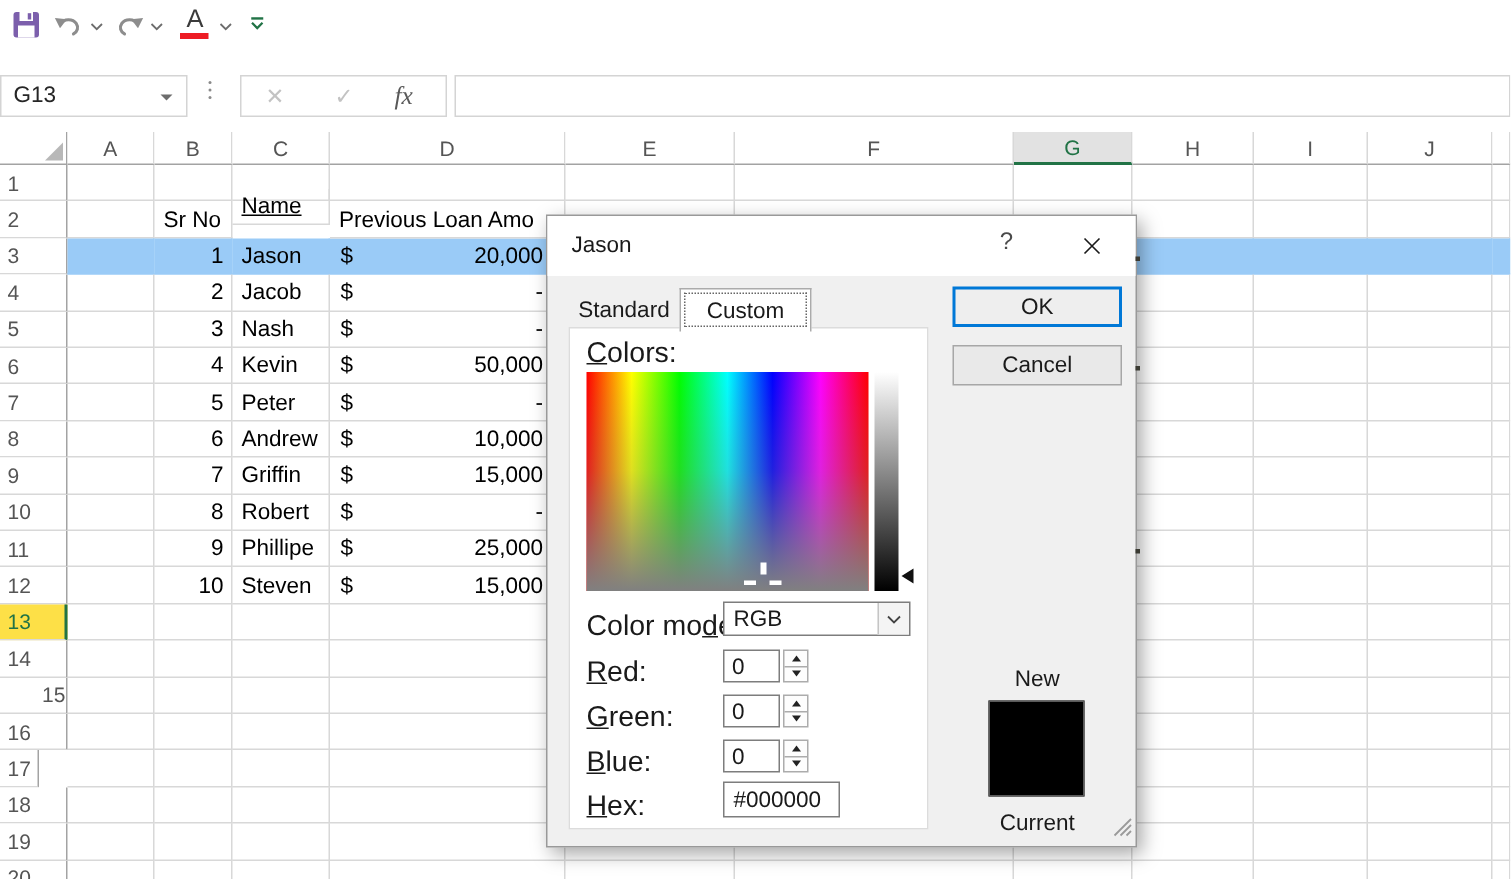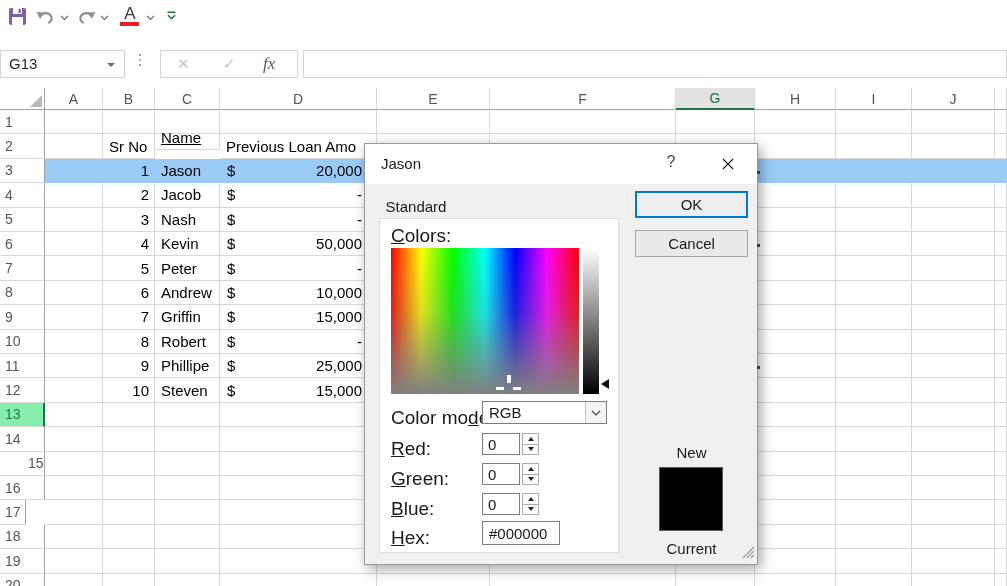--- a/index.html
+++ b/index.html
@@ -19,21 +19,21 @@
   .fx{font-family:"Liberation Serif",serif;font-style:italic;font-size:17px;color:#595959;}
   .dis{color:#c3c3c3;font-size:15px;}
   
   #grid{position:absolute;left:0;top:0;width:1007px;height:586px;}
   #grid>div{position:absolute;box-sizing:border-box;}
   .chdr{display:flex;align-items:center;justify-content:center;font-size:14px;color:#555;
         background:#fff;border-right:1px solid #d8d8d8;border-bottom:1px solid #a3a3a3;}
   .chdr.sel-col{background:#e2e2e2;color:#217346;border-bottom:2px solid #217346;}
   .rhdr{display:flex;align-items:center;font-size:14px;color:#555;background:#fff;padding-left:5px;
         border-right:1px solid #a3a3a3;border-bottom:1px solid #d8d8d8;}
-  .rhdr.sel-row{background:#86efac;color:#217346;border-right:2px solid #217346;}
+  .rhdr.sel-row{background:#fde047;color:#217346;border-right:2px solid #217346;}
   .corner{background:#fff;border-right:1px solid #a3a3a3;border-bottom:1px solid #a3a3a3;}
   .corner-tri{position:absolute;right:2px;bottom:2px;width:0;height:0;
         border-left:12px solid transparent;border-bottom:12px solid #b8b8b8;}
   .cell{display:flex;align-items:center;font-size:15px;color:#000;
         border-right:1px solid #d8d8d8;border-bottom:1px solid #d8d8d8;}
   .cell.tleft{padding-left:6px;}
   .cell.tright{justify-content:flex-end;padding-right:5px;}
   .cell.spill{overflow:visible;white-space:nowrap;z-index:2;}
   .cell.amount{justify-content:space-between;padding:0 14px 0 7px;}
   .edge-mark{position:absolute;left:757px;width:3px;height:3px;background:#3b3b33;z-index:30;}
@@ -447,20 +447,21 @@
       <span class="dlg-title">Jason</span>
       <span class="dlg-help">?</span>
       <span class="dlg-close">
         <svg width="12" height="12" viewBox="0 0 12 12">
           <path d="M1 1 L11 11 M11 1 L1 11" stroke="#1a1a1a" stroke-width="1.1"></path>
         </svg>
       </span>
     </div>
 
     <div class="tab tab-standard">Standard</div>
+    <div class="tab tab-custom">Custom</div>
 
     <div class="panel">
       <div class="lbl" style="top:6px;"><span></span><span class="mn">C</span><span>olors:</span></div>
 
       <div class="gradient">
         <div class="gmark" style="left:116px;top:127px;width:4px;height:8px;"></div>
         <div class="gmark" style="left:105px;top:139px;width:8px;height:3px;"></div>
         <div class="gmark" style="left:122px;top:139px;width:8px;height:3px;"></div>
       </div>
       <div class="lumbar"></div>

